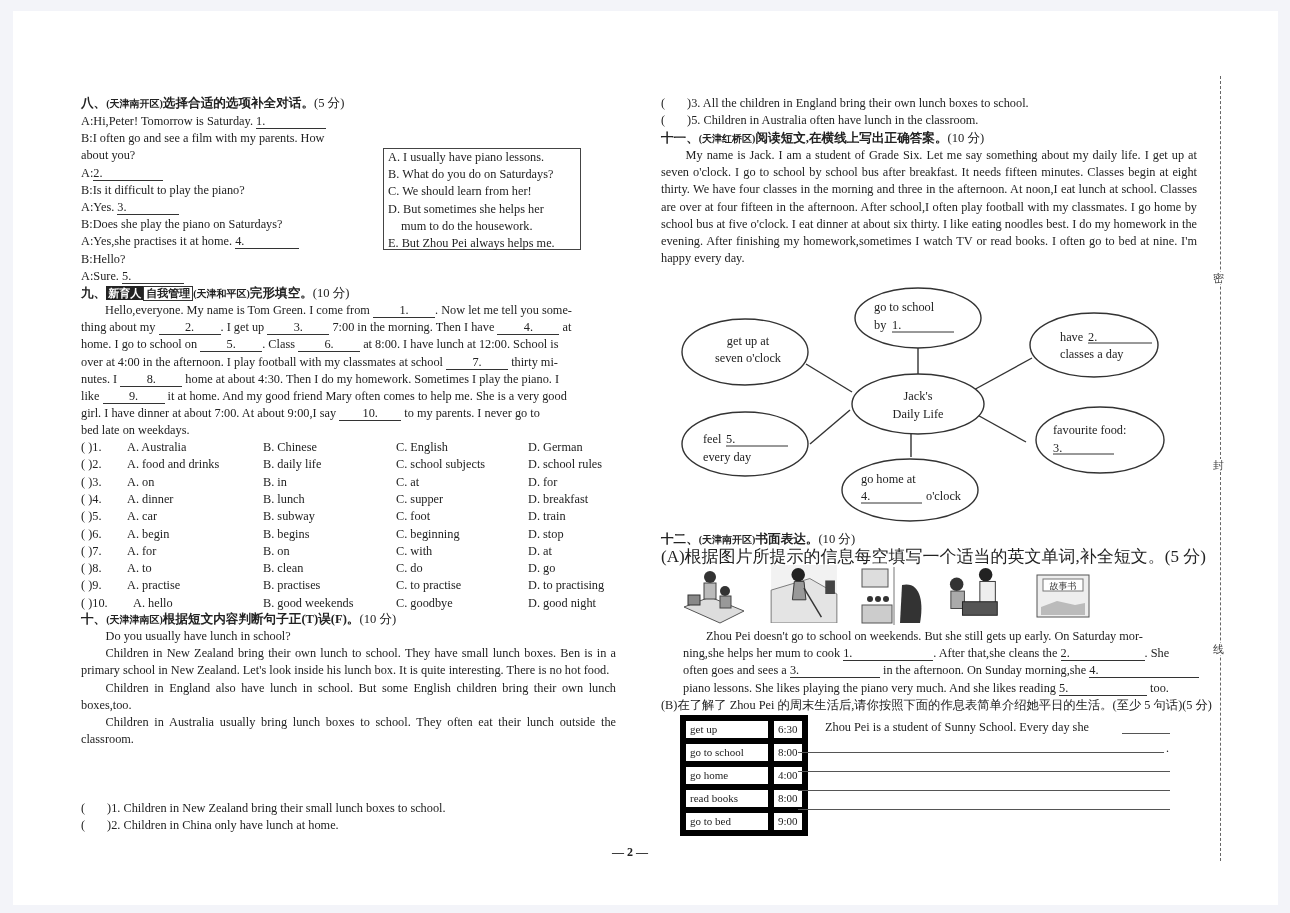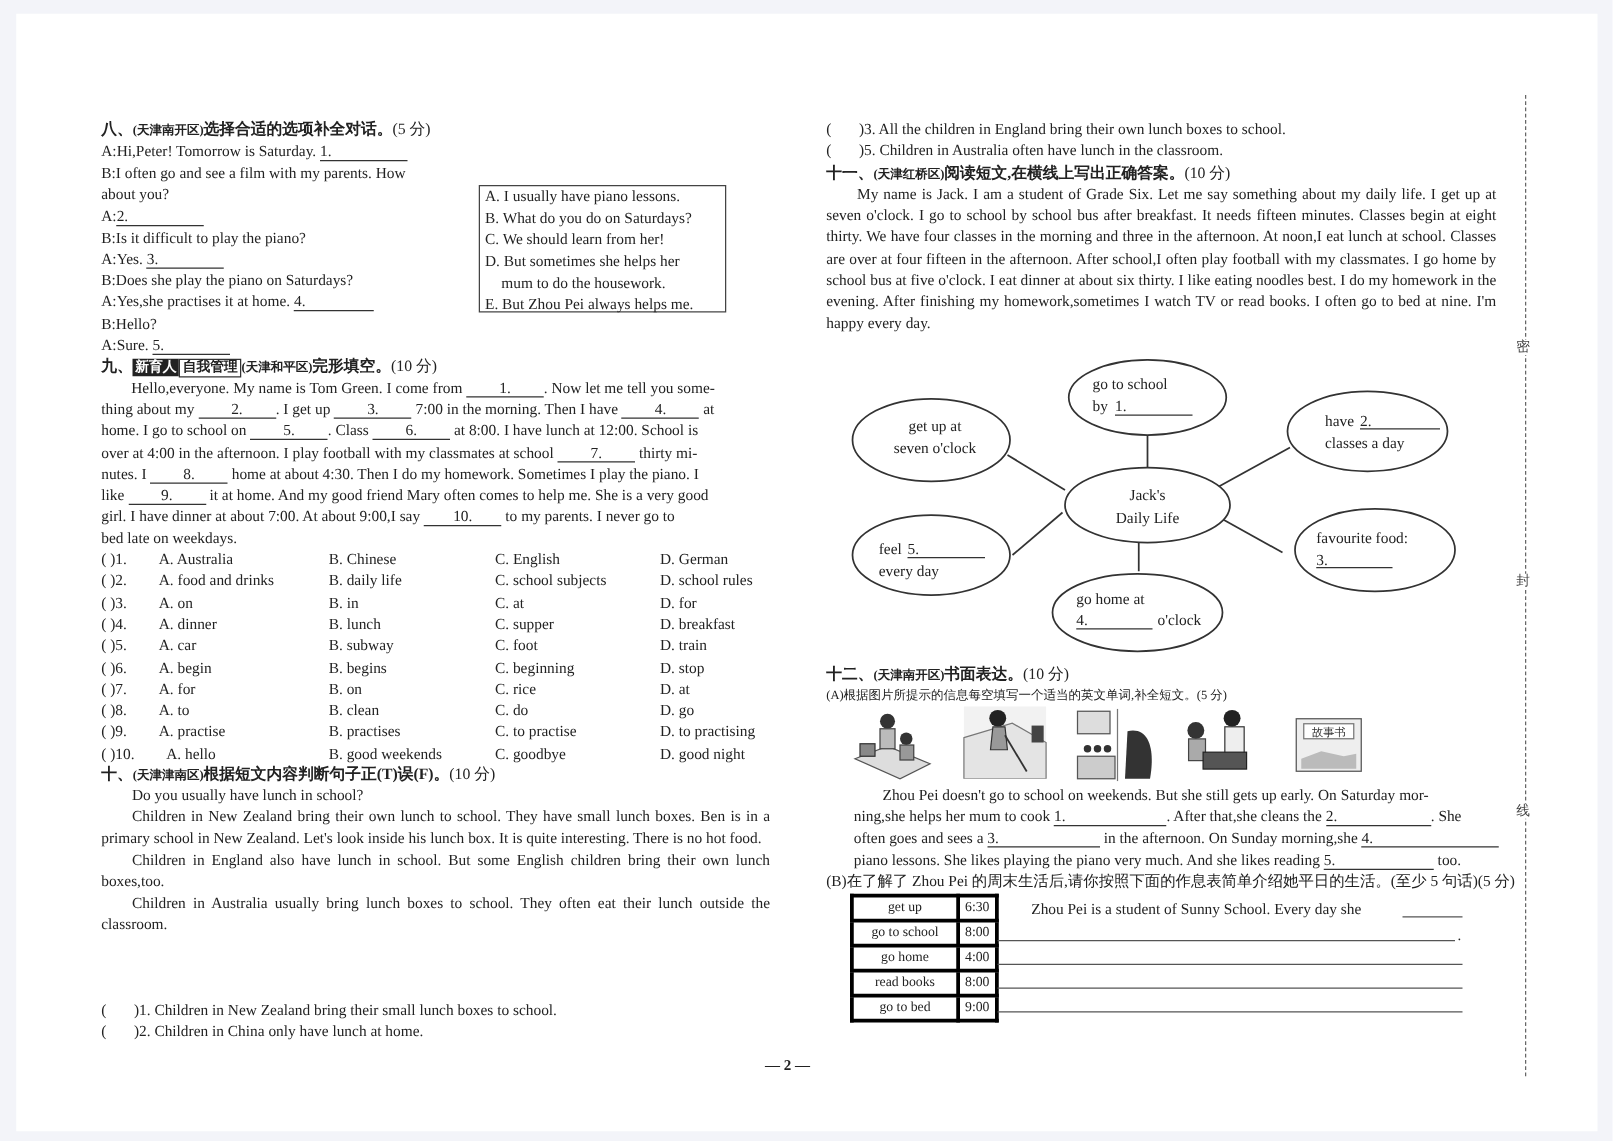--- a/index.html
+++ b/index.html
@@ -28,21 +28,21 @@
   }
   .optbox div.hang { padding-left: 13px; }
   .badge { display: inline-block; background: #222; color: #fff; font-size: 11px; padding: 0 2px; line-height: 14px; }
   .badge2 { display: inline-block; border: 1px solid #333; font-size: 11px; padding: 0 2px; line-height: 13px; }
   .choice-row { position: absolute; left: 81px; font-size: 12.3px; line-height: 17.2px; white-space: nowrap; width: 545px; }
   .choice-row span { position: absolute; top: 0; }
   .tf-row { position: absolute; font-size: 12.3px; line-height: 17.2px; white-space: nowrap; }
   svg text { font-family: "Liberation Serif", "DejaVu Serif", serif; }
   .pic { position: absolute; width: 68px; height: 58px; }
   table.sched { position: absolute; left: 680px; top: 715px; border-collapse: collapse; font-size: 11px; }
-  table.sched td { border: 3px solid #000000; height: 17px; padding: 0 4px; text-align: center; line-height: 17px; }
+  table.sched td { border: 6px solid #000000; height: 17px; padding: 0 4px; text-align: left; line-height: 17px; }
   table.sched { border: 2px solid #333; }
   .wline { position: absolute; border-bottom: 1px solid #555; height: 0; }
   .binding { position: absolute; left: 1220px; top: 76px; height: 785px; border-left: 1px dashed #666; }
   .bchar { position: absolute; left: 1213px; font-size: 11px; background: #fff; color: #444; line-height: 12px; }
   .pagenum { position: absolute; left: 612px; top: 845px; font-size: 12px; font-weight: bold; }
 </style>
 </head>
 <body>
 
 <div class="page"></div>
@@ -124,21 +124,21 @@
       <span style="left: 0px;">(      )6.</span>
       <span style="left: 46px;">A. begin</span>
       <span style="left: 182px;">B. begins</span>
       <span style="left: 315px;">C. beginning</span>
       <span style="left: 447px;">D. stop</span>
     </div>
     <div class="choice-row" style="top: 542.8px;">
       <span style="left: 0px;">(      )7.</span>
       <span style="left: 46px;">A. for</span>
       <span style="left: 182px;">B. on</span>
-      <span style="left: 315px;">C. rice</span>
+      <span style="left: 315px;">C. with</span>
       <span style="left: 447px;">D. at</span>
     </div>
     <div class="choice-row" style="top: 560.1px;">
       <span style="left: 0px;">(      )8.</span>
       <span style="left: 46px;">A. to</span>
       <span style="left: 182px;">B. clean</span>
       <span style="left: 315px;">C. do</span>
       <span style="left: 447px;">D. go</span>
     </div>
     <div class="choice-row" style="top: 577.4px;">
@@ -223,21 +223,21 @@
     <text x="191" y="203">go home at</text>
     <text x="191" y="220">4.</text>
     <line x1="191" y1="223" x2="252" y2="223" stroke="#333"></line>
     <text x="256" y="220">o'clock</text>
   </g>
 </svg>
 
 <div class="line hdr" style="left:661px;top:531px;">
   <span>十二、</span><span class="src">(天津南开区)</span><span>书面表达。</span><span class="pts">(10 分)</span>
 </div>
-<div class="line" style="left:661px;top:548px;font-size:10px;">(A)根据图片所提示的信息每空填写一个适当的英文单词,补全短文。(5 分)</div>
+<div class="line" style="left:661px;top:548px;font-size:17px;">(A)根据图片所提示的信息每空填写一个适当的英文单词,补全短文。(5 分)</div>
 
 <svg class="pic" style="left:680px;top:567px;" viewBox="0 0 68 58">
   <path d="M4 40 L30 30 L64 44 L40 56 Z" fill="#ddd" stroke="#555"></path>
   <circle cx="30" cy="10" r="6" fill="#333"></circle>
     <rect x="24" y="16" width="12" height="16" fill="#bbb" stroke="#444"></rect>
   <circle cx="45" cy="24" r="5" fill="#333"></circle>
     <rect x="40" y="29" width="11" height="12" fill="#999" stroke="#444"></rect>
   <rect x="8" y="28" width="12" height="10" fill="#888" stroke="#333"></rect>
 </svg>
 <svg class="pic" style="left:770px;top:565px;" viewBox="0 0 68 60">

